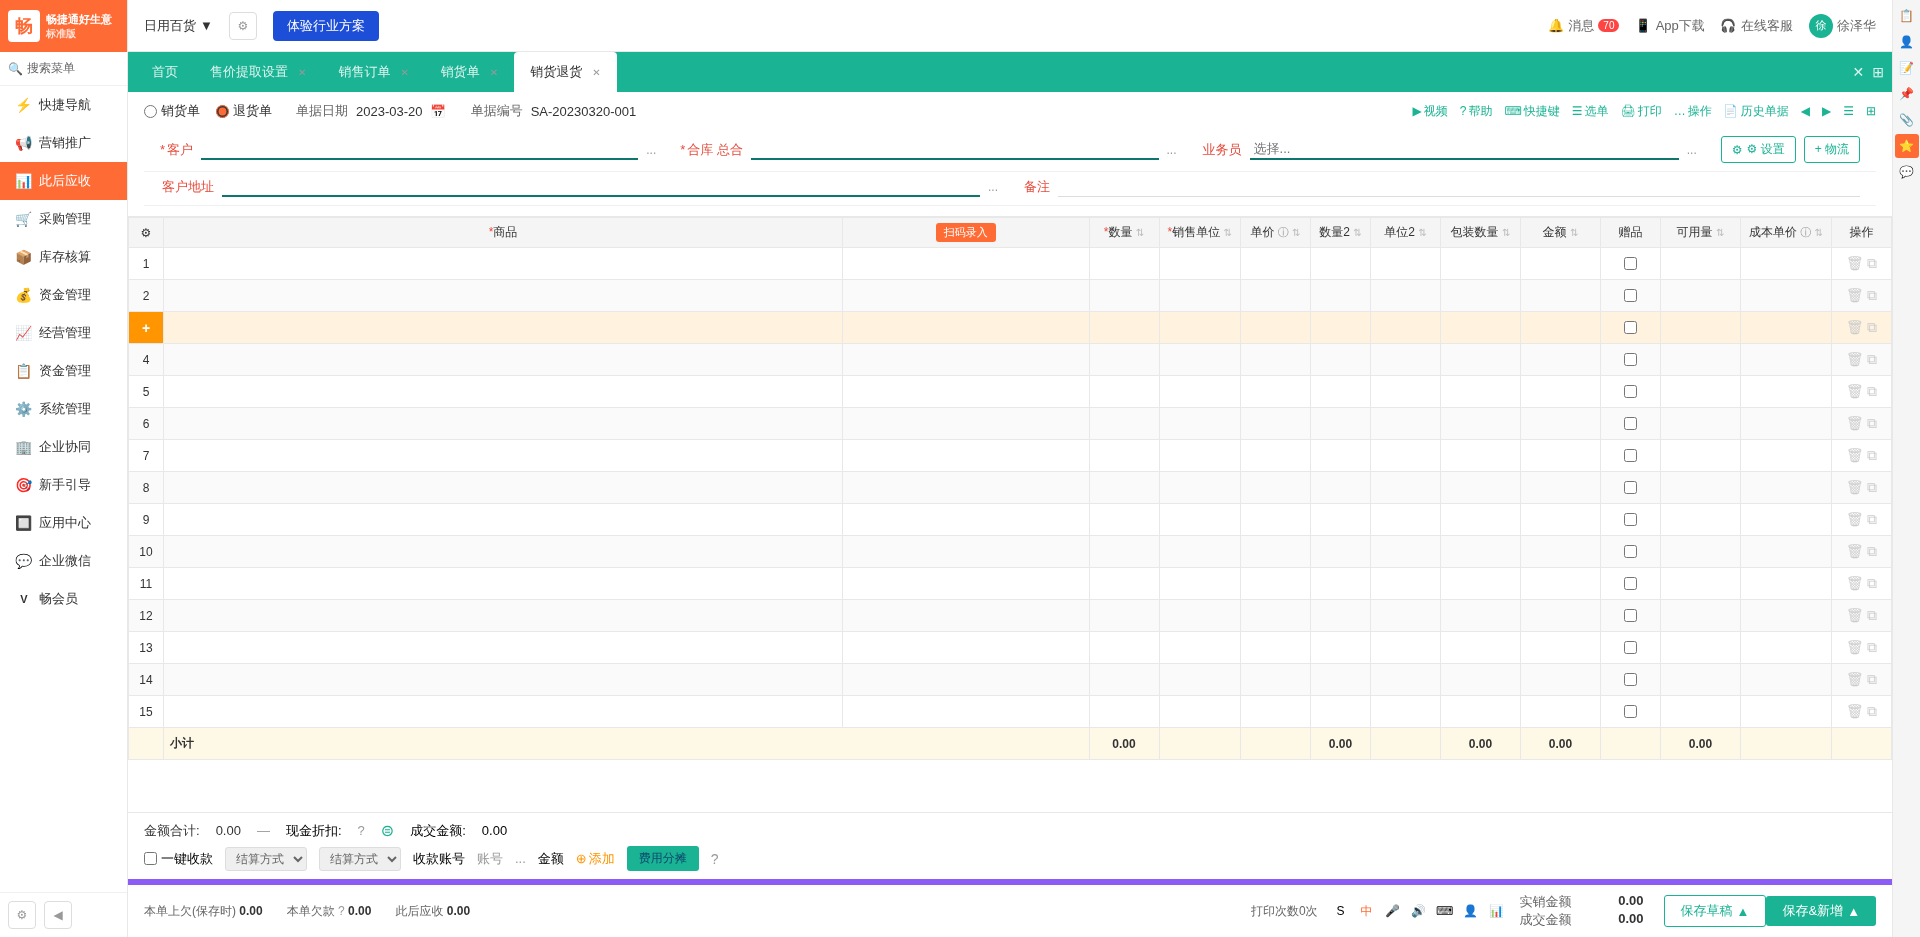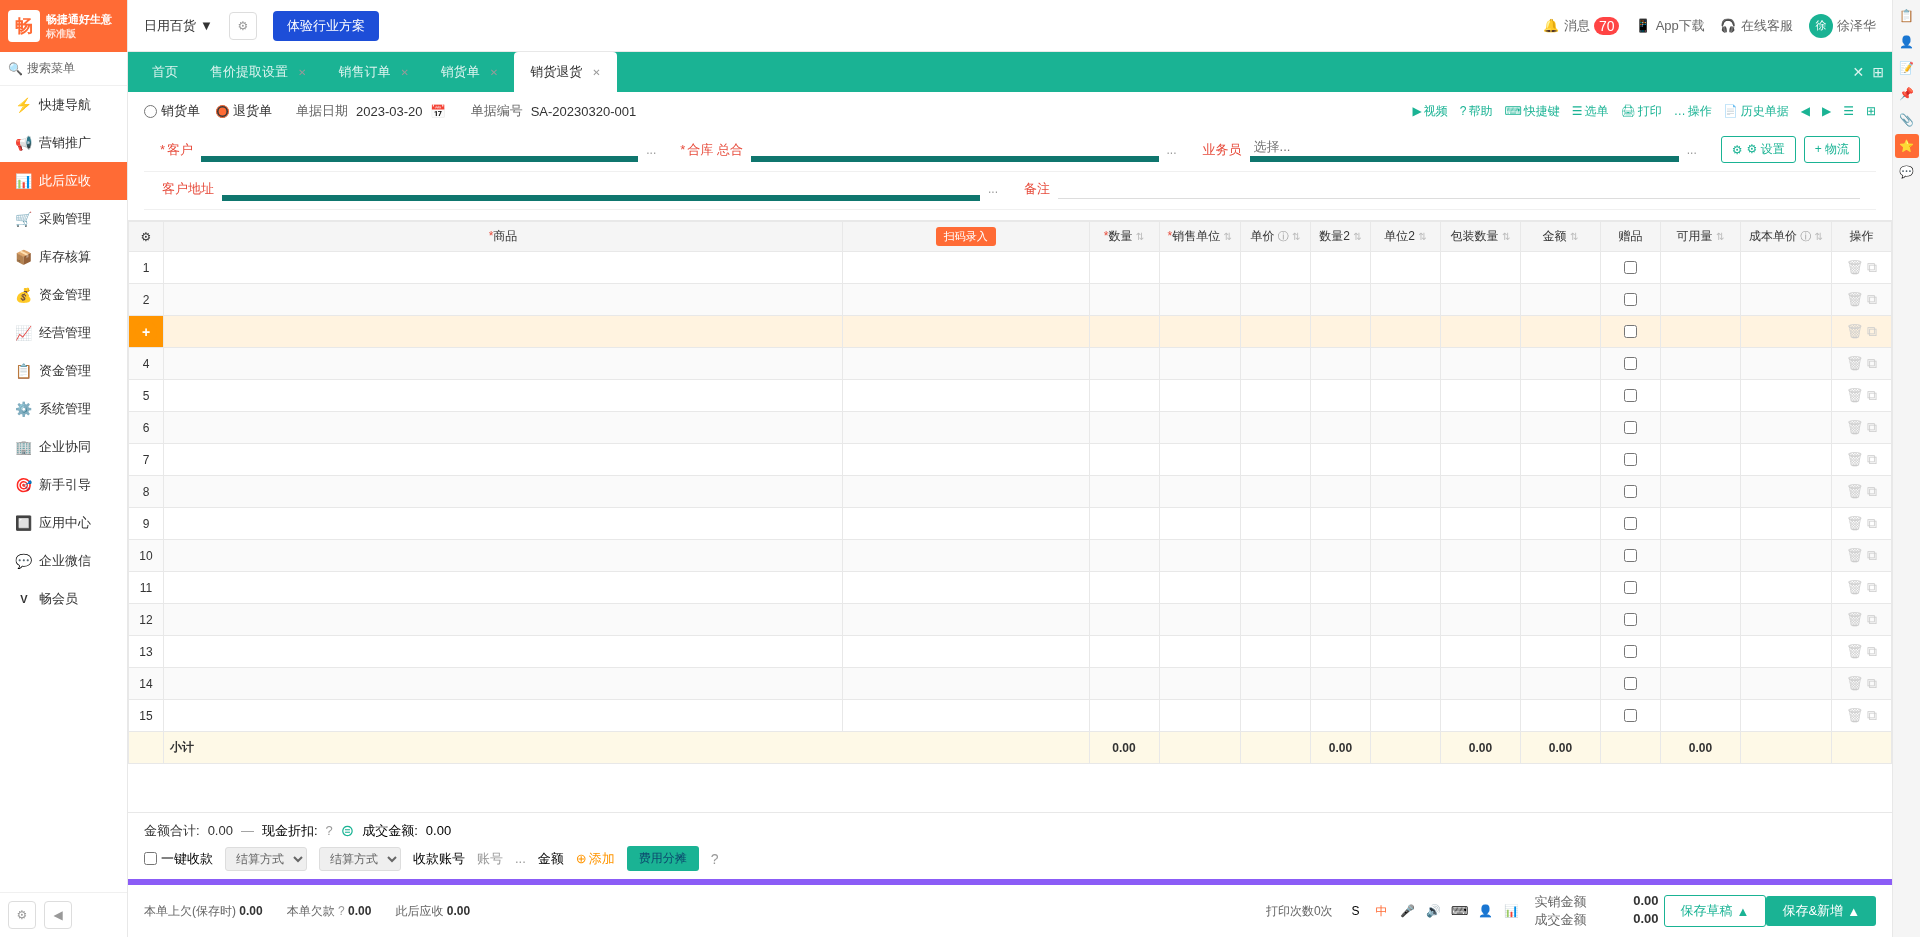--- a/index.html
+++ b/index.html
@@ -20,21 +20,21 @@
     
     .main { flex: 1; display: flex; flex-direction: column; overflow: hidden; }
 
     
     .top-header { height: 52px; background: #fff; display: flex; align-items: center; padding: 0 16px; border-bottom: 1px solid #e8e8e8; gap: 16px; }
     .top-header .daily-goods { display: flex; align-items: center; gap: 4px; color: #333; font-size: 13px; }
     .top-header .gear-btn { width: 28px; height: 28px; border: 1px solid #ddd; border-radius: 4px; display: flex; align-items: center; justify-content: center; cursor: pointer; color: #999; }
     .experience-btn { background: #1d4ed8; color: #fff; border: none; padding: 6px 14px; border-radius: 4px; cursor: pointer; font-size: 13px; }
     .header-right { margin-left: auto; display: flex; align-items: center; gap: 16px; }
     .header-right-item { display: flex; align-items: center; gap: 4px; cursor: pointer; color: #666; font-size: 13px; }
-    .badge { background: #ff4444; color: #fff; border-radius: 10px; padding: 1px 5px; font-size: 14px; }
+    .badge { background: #ff4444; color: #fff; border-radius: 10px; padding: 1px 5px; font-size: 10px; }
 
     
     .tab-bar { background: #1ab394; display: flex; align-items: center; height: 40px; padding: 0 8px; }
     .tab-item { padding: 0 16px; height: 40px; display: flex; align-items: center; cursor: pointer; color: rgba(255,255,255,0.85); font-size: 13px; gap: 6px; }
     .tab-item.active { background: #fff; color: #333; border-radius: 4px 4px 0 0; }
     .tab-item .close-x { color: #999; font-size: 10px; margin-left: 4px; }
     .tab-bar-actions { margin-left: auto; display: flex; gap: 8px; }
     .tab-bar-actions .icon-btn { color: rgba(255,255,255,0.85); cursor: pointer; font-size: 14px; }
 
     
@@ -51,21 +51,21 @@
     .form-field .field-value { color: #333; font-size: 13px; }
     .form-header-actions { margin-left: auto; display: flex; align-items: center; gap: 12px; }
     .action-link { color: #1ab394; cursor: pointer; font-size: 12px; display: flex; align-items: center; gap: 2px; }
 
     
     .fields-row { display: flex; align-items: center; gap: 24px; padding: 8px 16px; border-bottom: 1px solid #f0f0f0; }
     .field-group { display: flex; align-items: center; gap: 8px; flex: 1; }
     .field-group label { color: #e74c3c; font-size: 13px; }
     .field-group label::before { content: '*'; color: #e74c3c; margin-right: 2px; }
     .field-group label.no-required::before { content: ''; }
-    .field-input { flex: 1; border: none; border-bottom: 6px solid #0f766e; outline: none; font-size: 13px; padding: 2px 4px; color: #333; min-width: 120px; }
+    .field-input { flex: 1; border: none; border-bottom: 2px solid #0f766e; outline: none; font-size: 13px; padding: 2px 4px; color: #333; min-width: 120px; }
     .field-dots { color: #999; cursor: pointer; }
     .right-actions { margin-left: auto; display: flex; gap: 8px; }
     .settings-btn, .logistics-btn { border: 1px solid #1ab394; color: #1ab394; background: #fff; padding: 4px 10px; border-radius: 3px; cursor: pointer; font-size: 12px; display: flex; align-items: center; gap: 4px; }
 
     
     .table-container { flex: 1; overflow-y: auto; }
     .data-table { width: 100%; border-collapse: collapse; font-size: 12px; }
     .data-table th { background: #f5f5f5; border: 1px solid #e8e8e8; padding: 6px 8px; text-align: center; color: #333; font-weight: normal; white-space: nowrap; position: sticky; top: 0; z-index: 10; }
     .data-table td { border: 1px solid #e8e8e8; padding: 4px 6px; text-align: center; color: #333; height: 32px; }
     .data-table tr:nth-child(odd) td { background: #fff; }
@@ -77,41 +77,41 @@
     .sort-icon { color: #bbb; font-size: 10px; }
     th.col-settings { width: 28px; padding: 0; }
     .checkbox-cell { display: flex; align-items: center; justify-content: center; }
     .icon-delete { color: #ccc; cursor: pointer; font-size: 14px; }
     .icon-copy { color: #ccc; cursor: pointer; font-size: 14px; }
     .sum-row td { background: #fef9e7 !important; font-weight: bold; }
     .sum-label { color: #666; text-align: left !important; }
 
     
     .form-footer { border-top: 1px solid #e8e8e8; padding: 8px 16px; background: #fff; }
-    .footer-row1 { display: flex; align-items: center; gap: 8px; font-size: 13px; }
+    .footer-row1 { display: flex; align-items: center; gap: 16px; font-size: 13px; }
     .footer-amount { color: #333; }
     .footer-dash { color: #999; }
     .equals-icon { color: #1ab394; font-size: 16px; cursor: pointer; }
     .footer-row2 { display: flex; align-items: center; gap: 12px; margin-top: 6px; font-size: 13px; }
     .footer-checkbox { display: flex; align-items: center; gap: 4px; cursor: pointer; }
     .footer-select { border: 1px solid #ddd; padding: 3px 6px; border-radius: 3px; font-size: 12px; color: #666; }
     .add-btn { background: none; border: none; color: #ff9500; cursor: pointer; display: flex; align-items: center; gap: 2px; font-size: 13px; }
     .expense-btn { background: #1ab394; color: #0c4a6e; border: none; padding: 4px 12px; border-radius: 3px; cursor: pointer; font-size: 12px; }
     .footer-info-btn { color: #999; cursor: pointer; font-size: 14px; }
 
     
     .bottom-bar { background: #fff; border-top: 6px solid #8b5cf6; padding: 8px 16px; display: flex; align-items: center; }
     .bottom-info { display: flex; gap: 24px; font-size: 12px; color: #666; flex: 1; }
     .bottom-info span strong { color: #333; }
     .print-info { font-size: 12px; color: #666; }
     .toolbar-icons { display: flex; gap: 4px; margin: 0 12px; }
     .toolbar-icon { width: 22px; height: 22px; display: flex; align-items: center; justify-content: center; cursor: pointer; }
     .save-draft-btn { background: #fff; border: 1px solid #1ab394; color: #1ab394; padding: 6px 16px; border-radius: 3px; cursor: pointer; font-size: 13px; display: flex; align-items: center; gap: 4px; }
     .save-new-btn { background: #1ab394; border: none; color: #fff; padding: 6px 16px; border-radius: 3px; cursor: pointer; font-size: 13px; display: flex; align-items: center; gap: 4px; }
-    .bottom-right-summary { display: flex; flex-direction: column; align-items: flex-end; font-size: 13px; color: #333; margin-right: 5px; }
+    .bottom-right-summary { display: flex; flex-direction: column; align-items: flex-end; font-size: 13px; color: #333; margin-right: 20px; }
     .summary-row { display: flex; gap: 12px; }
     .summary-label { color: #666; }
     .summary-value { color: #333; font-weight: bold; min-width: 60px; text-align: right; }
 
     
     .right-panel { width: 28px; background: #f5f5f5; display: flex; flex-direction: column; align-items: center; padding: 4px 0; gap: 2px; border-left: 1px solid #e8e8e8; }
     .right-panel-icon { width: 24px; height: 24px; display: flex; align-items: center; justify-content: center; cursor: pointer; color: #999; font-size: 12px; border-radius: 3px; }
     .right-panel-icon.active { background: #ff6b35; color: #fff; }
 
     .plus-btn { width: 22px; height: 22px; background: #ff9500; border-radius: 50%; display: flex; align-items: center; justify-content: center; color: #fff; cursor: pointer; font-size: 14px; font-weight: bold; }

